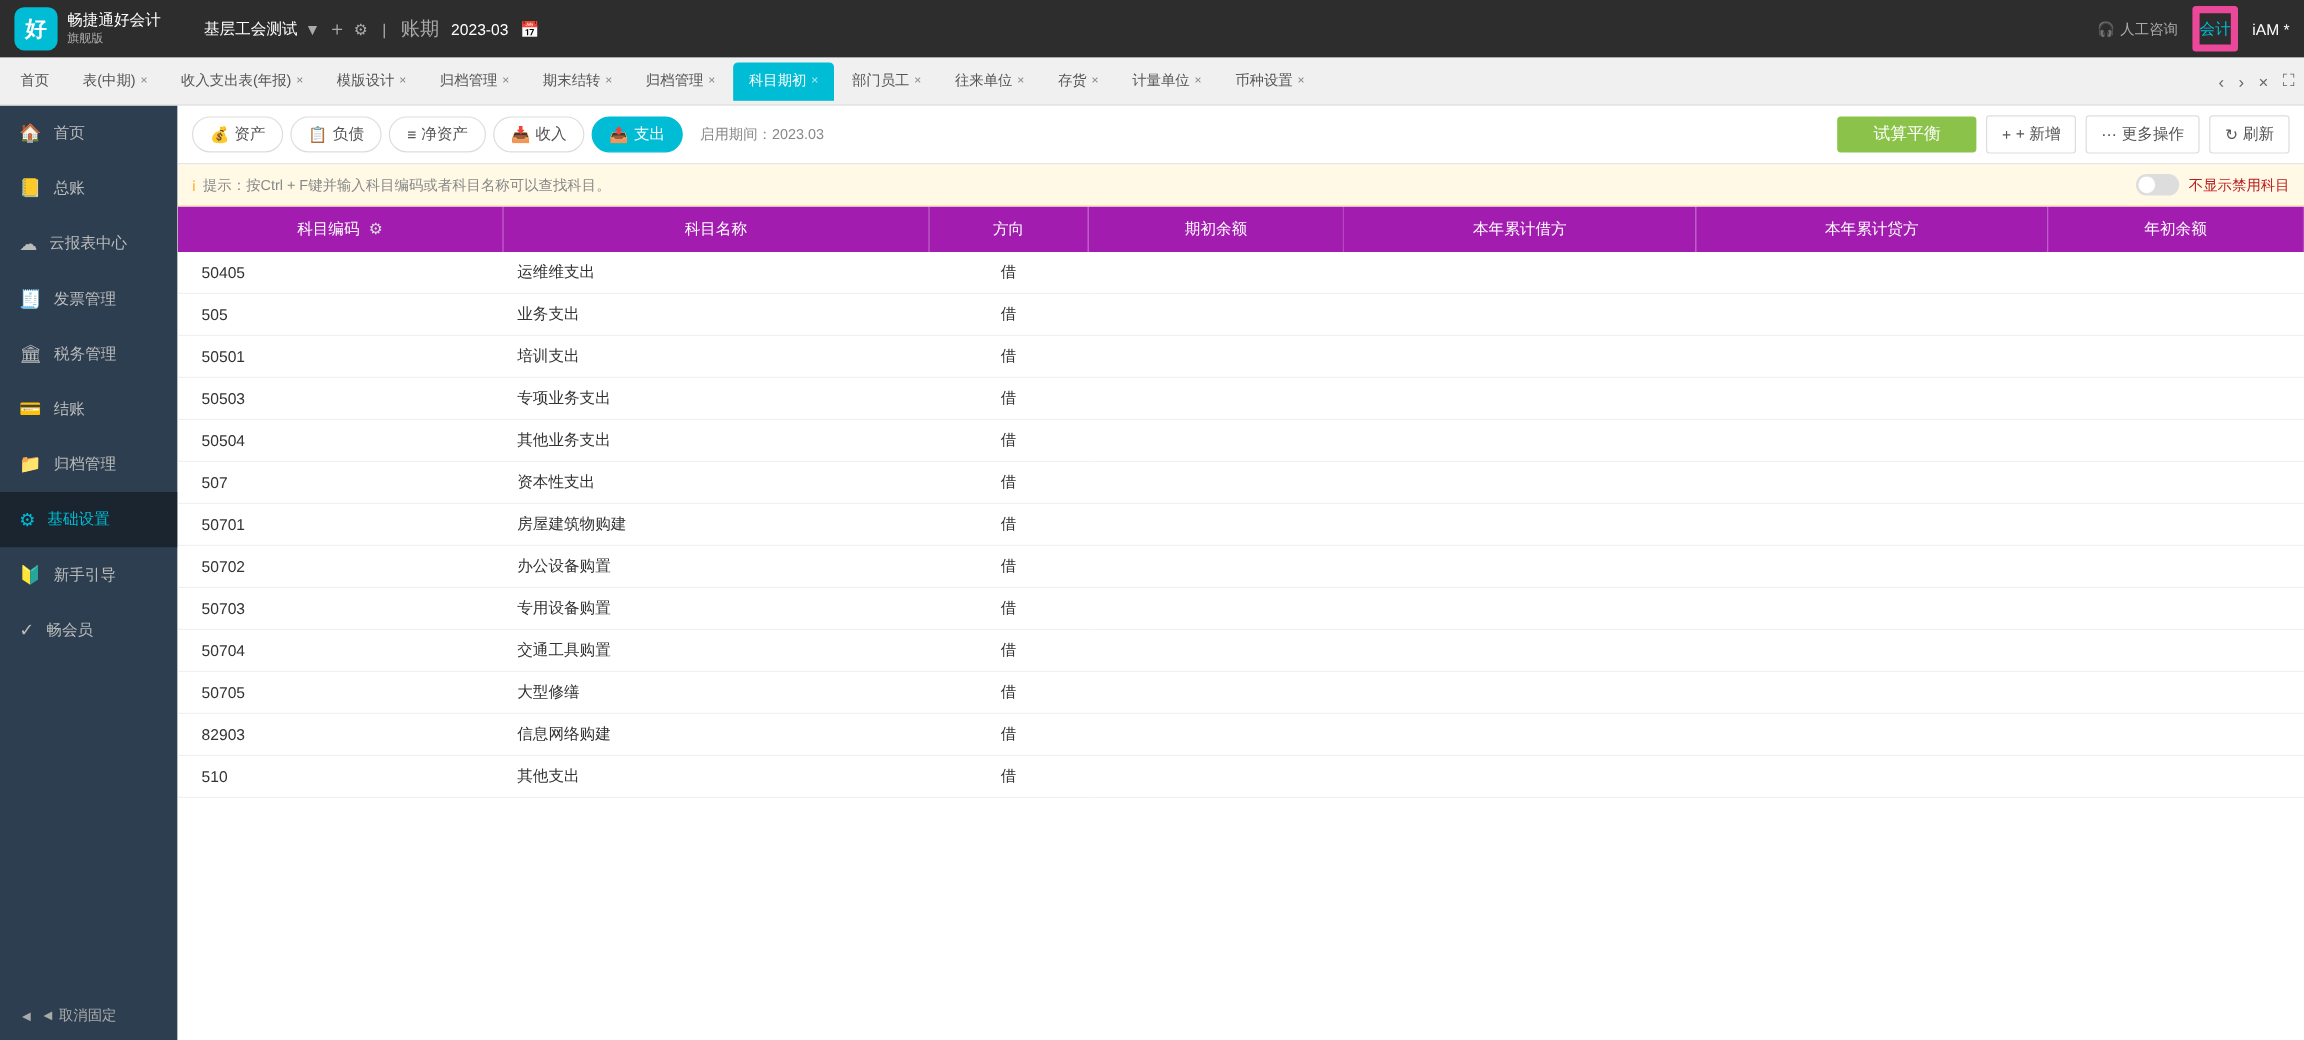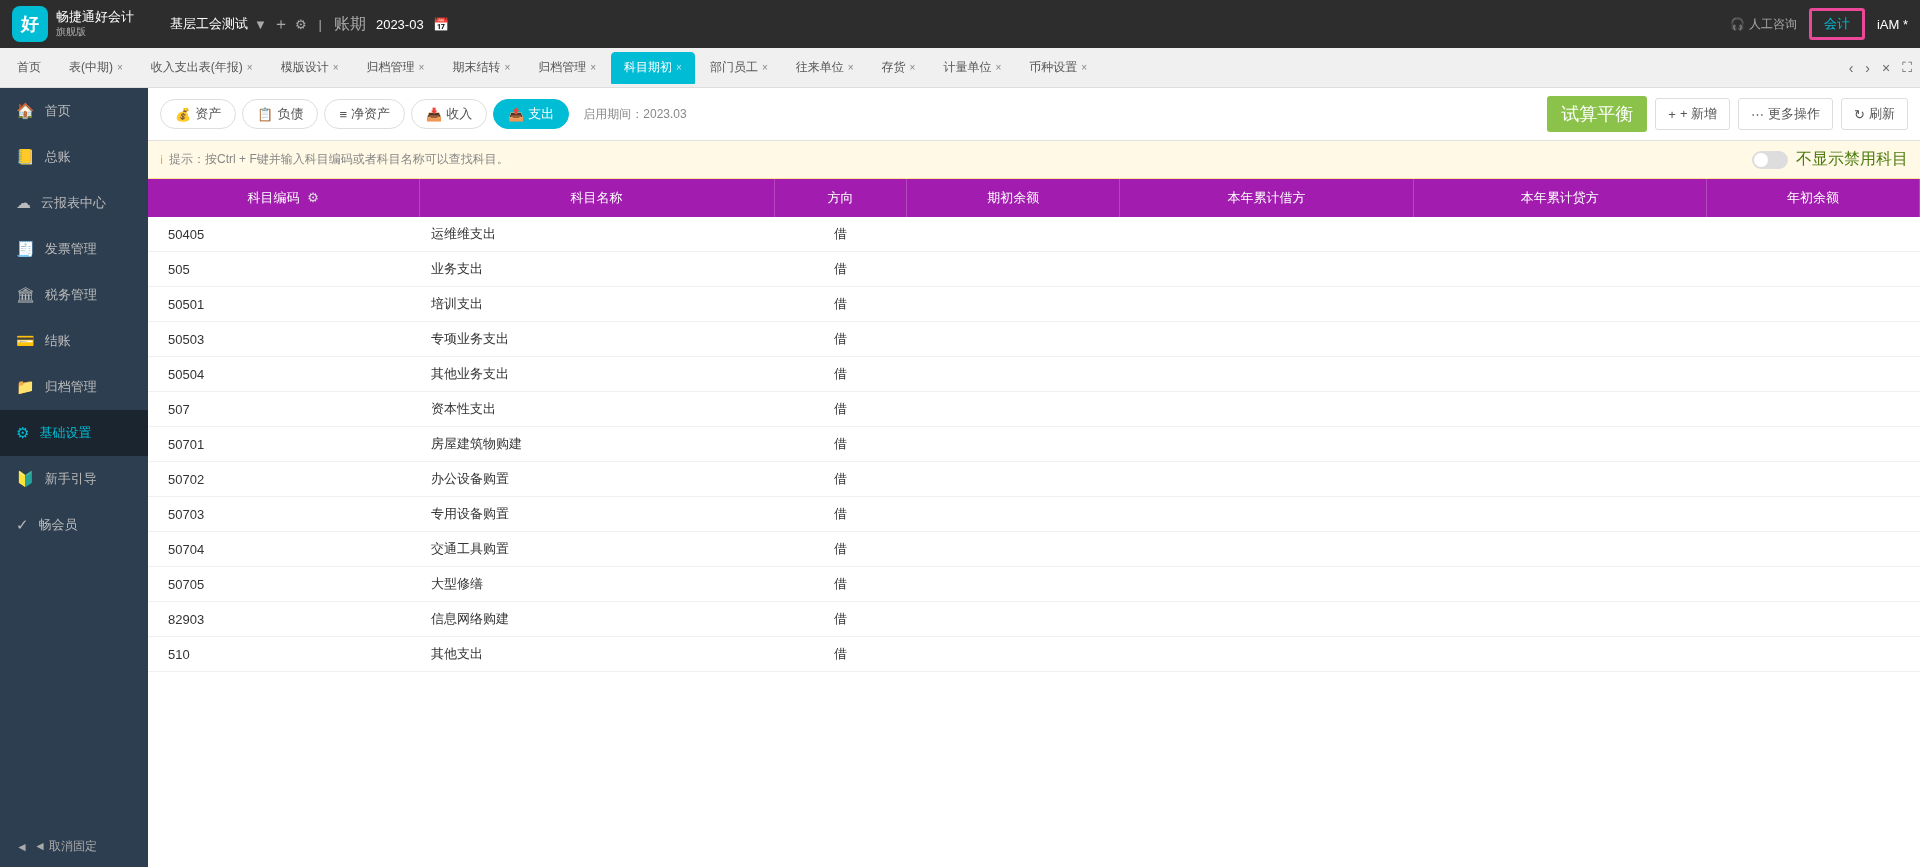--- a/index.html
+++ b/index.html
@@ -13,21 +13,21 @@
     .logo-icon { width: 36px; height: 36px; background: #00bcd4; border-radius: 8px; display: flex; align-items: center; justify-content: center; color: white; font-size: 18px; font-weight: bold; }
     .logo-text { color: white; font-size: 13px; line-height: 1.2; }
     .logo-sub { color: #aaa; font-size: 10px; }
     .company-area { display: flex; align-items: center; gap: 6px; color: #ddd; font-size: 13px; flex: 1; }
     .company-name { color: white; }
     .top-right { display: flex; align-items: center; gap: 12px; }
     .period-label { color: #aaa; font-size: 16px; }
     .period-value { color: white; font-size: 13px; }
     .calendar-icon { color: #00bcd4; }
     .help-btn { display: flex; align-items: center; gap: 4px; color: #aaa; font-size: 12px; cursor: pointer; }
-    .account-btn { border: 3px solid #ec4899; color: #00bcd4; padding: 4px 12px; border-radius: 3px; font-size: 13px; cursor: pointer; background: transparent; }
+    .account-btn { border: 6px solid #ec4899; color: #00bcd4; padding: 4px 0; border-radius: 3px; font-size: 13px; cursor: pointer; background: transparent; }
     .iamstar { color: white; font-size: 13px; }
 
     
     .tab-bar {
       display: flex; align-items: center; background: #f0f0f0; border-bottom: 1px solid #ddd; height: 40px; padding: 0 4px; flex-shrink: 0; overflow: hidden;
     }
     .tab {
       display: flex; align-items: center; gap: 4px; padding: 0 12px; height: 32px; border-radius: 4px 4px 0 0; font-size: 12px; cursor: pointer; white-space: nowrap; color: #555; border: 1px solid transparent; margin-right: 2px;
     }
     .tab.active { background: #00bcd4; color: white; border-color: #00bcd4; }
@@ -45,32 +45,32 @@
 
     
     .main { flex: 1; display: flex; flex-direction: column; overflow: hidden; background: #f5f5f5; }
 
     
     .sub-tab-bar { display: flex; align-items: center; background: white; padding: 8px 12px; gap: 6px; border-bottom: 1px solid #e0e0e0; flex-shrink: 0; }
     .sub-tab { display: flex; align-items: center; gap: 4px; padding: 5px 14px; border-radius: 20px; font-size: 13px; cursor: pointer; color: #555; border: 1px solid #ddd; background: white; }
     .sub-tab.active { background: #00bcd4; color: white; border-color: #00bcd4; }
     .period-hint { color: #888; font-size: 12px; margin-left: 8px; }
     .sub-tab-right { margin-left: auto; display: flex; gap: 8px; align-items: center; }
-    .btn-balance { background: #8bc34a; color: white; border: none; padding: 6px 14px; border-radius: 3px; font-size: 18px; cursor: pointer; }
+    .btn-balance { background: #8bc34a; color: white; border: none; padding: 6px 30px; border-radius: 3px; font-size: 14px; cursor: pointer; }
     .btn-add { background: none; border: 1px solid #ddd; padding: 6px 12px; border-radius: 3px; font-size: 13px; cursor: pointer; color: #555; display: flex; align-items: center; gap: 4px; }
     .btn-more { background: none; border: 1px solid #ddd; padding: 6px 12px; border-radius: 3px; font-size: 13px; cursor: pointer; color: #555; display: flex; align-items: center; gap: 4px; }
     .btn-refresh { background: none; border: 1px solid #ddd; padding: 6px 12px; border-radius: 3px; font-size: 13px; cursor: pointer; color: #555; display: flex; align-items: center; gap: 4px; }
 
     
     .hint-bar { display: flex; align-items: center; padding: 8px 12px; background: #fff9e6; border-bottom: 1px solid #ffe58f; font-size: 12px; color: #888; flex-shrink: 0; }
     .hint-icon { color: #faad14; margin-right: 6px; }
     .hint-right { margin-left: auto; display: flex; align-items: center; gap: 8px; }
     .toggle-switch { width: 36px; height: 18px; background: #ddd; border-radius: 9px; position: relative; cursor: pointer; }
     .toggle-knob { width: 14px; height: 14px; background: white; border-radius: 50%; position: absolute; top: 2px; left: 2px; transition: left 0.2s; }
-    .toggle-label { font-size: 16px; color: #4d7c0f; }
+    .toggle-label { font-size: 12px; color: #b91c1c; }
 
     
     .table-container { flex: 1; overflow-y: auto; background: white; }
     .data-table { width: 100%; border-collapse: collapse; }
     .data-table thead tr { background: #a21caf; color: white; }
     .data-table thead th { padding: 10px 8px; font-size: 13px; font-weight: normal; text-align: center; border-right: 1px solid rgba(255,255,255,0.2); }
     .data-table tbody tr { border-bottom: 1px solid #f0f0f0; }
     .data-table tbody td { padding: 8px 12px; font-size: 13px; color: #333; text-align: center; }
     .data-table tbody td:first-child { text-align: left; padding-left: 20px; }
     .data-table tbody td:nth-child(2) { text-align: left; }

